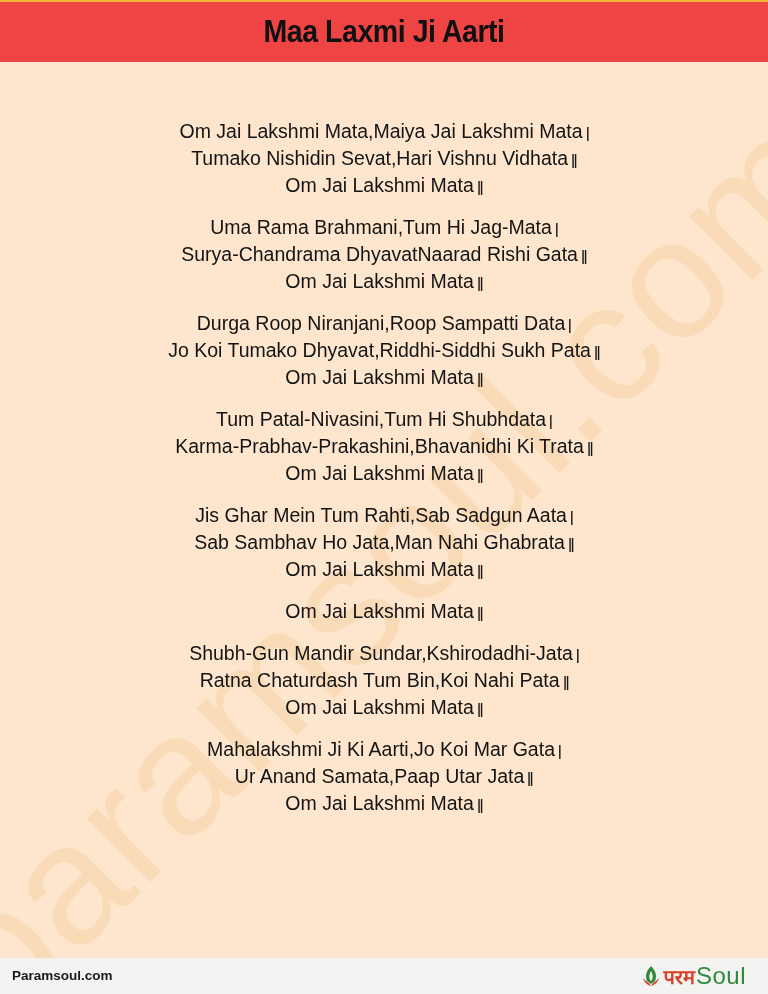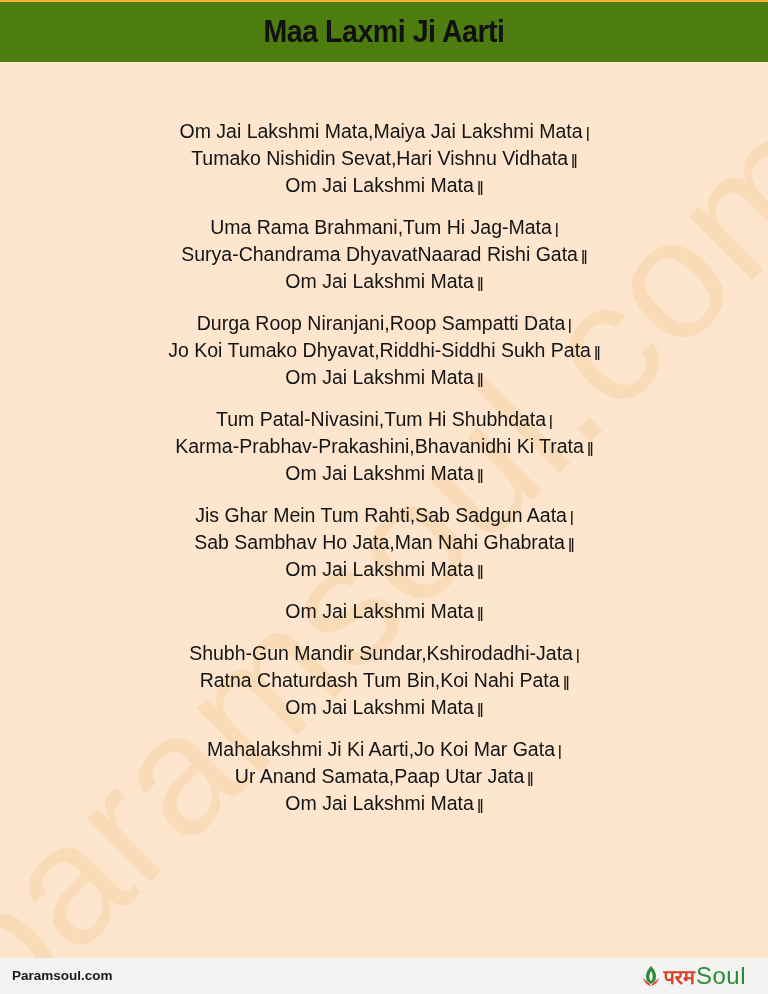--- a/index.html
+++ b/index.html
@@ -18,21 +18,21 @@
       position: absolute;
       left: 0; top: 0;
       width: 768px; height: 2px;
       background: #f7b23a;
     }
     .header {
       position: absolute;
       left: 0; top: 2px;
       width: 768px;
       height: 60px;
-      background: #4d7c0f;
+      background: #ef4444;
       display: flex;
       align-items: center;
       justify-content: center;
     }
     .header-title {
       font-family: "Liberation Sans", sans-serif;
       font-weight: bold;
       font-size: 31px;
       color: #111;
       letter-spacing: -0.5px;

